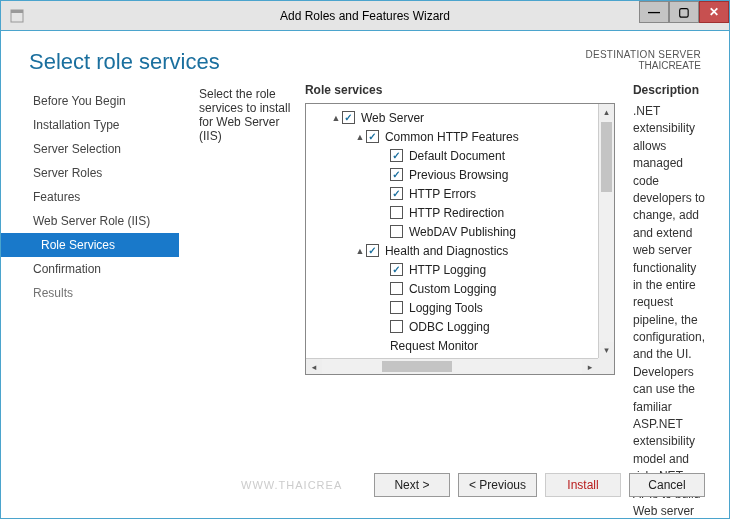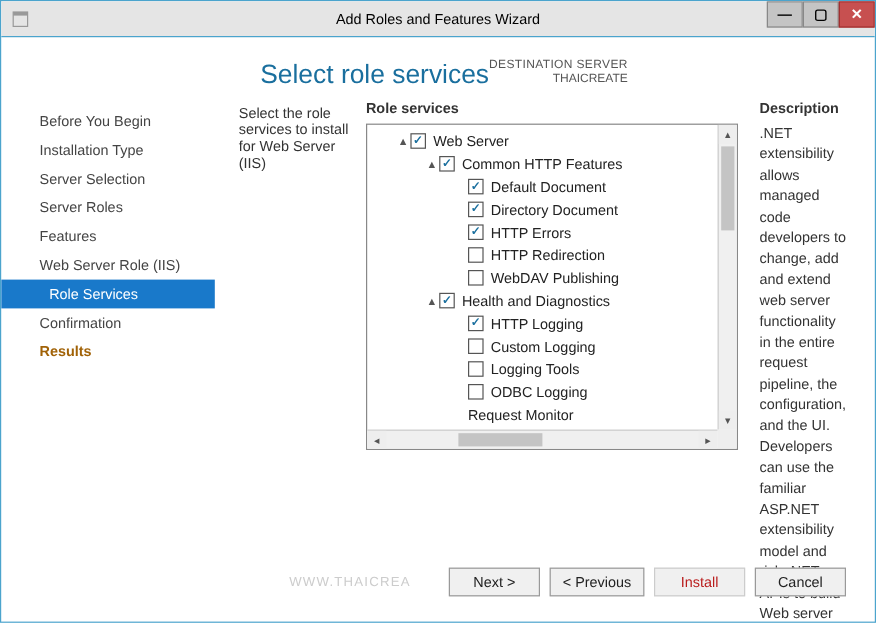--- a/index.html
+++ b/index.html
@@ -50,23 +50,22 @@
     justify-content: center;
     font-size: 12px;
     margin-top:0;
     font-weight: bold;
     color:#000;
   }
   .win-btn.close { background: #c75050; color:#fff; border-color:#a03030;}
   .content-top {
     padding: 18px 28px 8px 28px;
     display: flex;
-    justify-content: center;
+    justify-content: space-between;
     align-items: flex-start;
-    margin-left: 10px;
   }
   .page-title {
     font-size: 22px;
     color: #1a6f9e;
     font-weight: 300;
   }
   .dest-block {
     text-align: right;
     font-size: 10px;
     color: #555;
@@ -88,21 +87,21 @@
     color: #444;
     cursor: pointer;
     white-space: nowrap;
   }
   .sidebar-item.active {
     background: #1979ca;
     color: #fff;
     padding-left: 40px;
   }
   .sidebar-item.sub { padding-left: 40px; }
-  .sidebar-item.disabled { color: #a16207; font-weight: bold; }
+  .sidebar-item.disabled { color: #737373; }
   .right-area {
     flex: 1;
     padding-left: 20px;
     display: flex;
     flex-direction: row;
   }
   .instruction {
     font-size: 12px;
     color: #333;
     padding: 4px 0 14px 0;
@@ -284,21 +283,21 @@
                 <span>Common HTTP Features</span>
               </div>
               <div class="tree-row indent3">
                 <span class="expander"></span>
                 <span class="chk checked"></span>
                 <span>Default Document</span>
               </div>
               <div class="tree-row indent3">
                 <span class="expander"></span>
                 <span class="chk checked"></span>
-                <span>Directory Document</span>
+                <span>Previous Browsing</span>
               </div>
               <div class="tree-row indent3">
                 <span class="expander"></span>
                 <span class="chk checked"></span>
                 <span>HTTP Errors</span>
               </div>
               <div class="tree-row indent3">
                 <span class="expander"></span>
                 <span class="chk"></span>
                 <span>HTTP Redirection</span>

